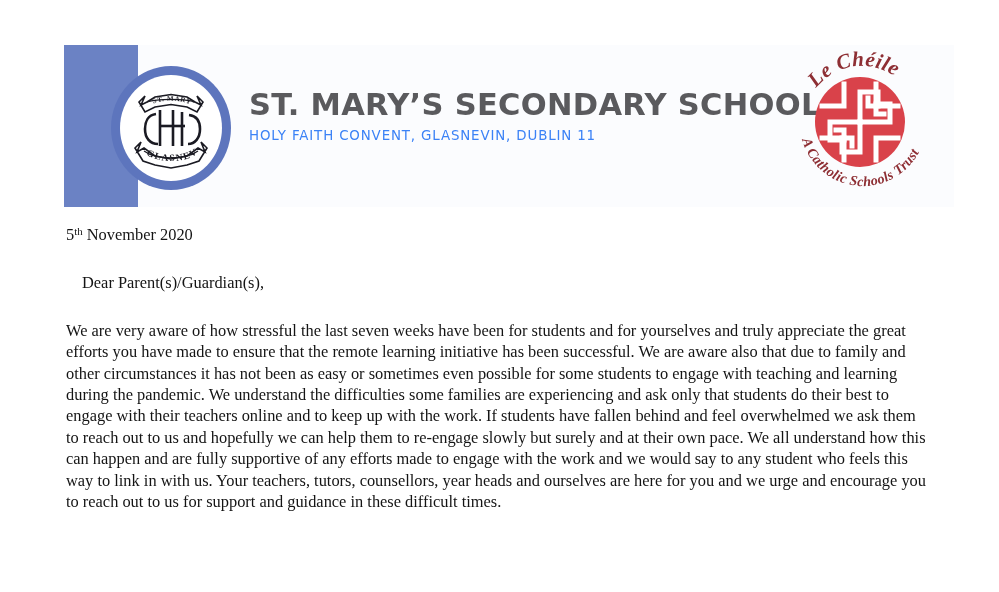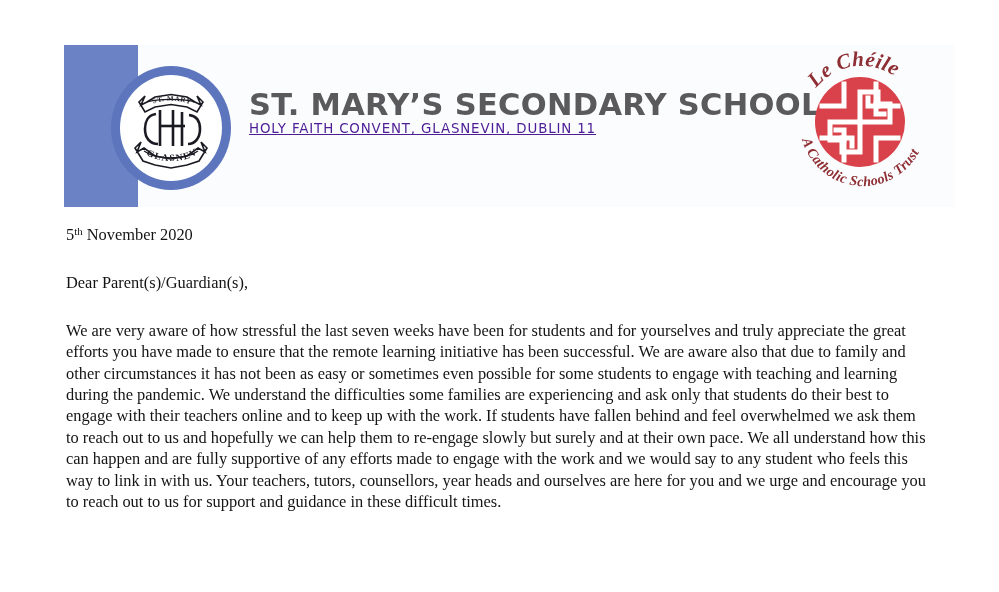--- a/index.html
+++ b/index.html
@@ -70,26 +70,26 @@
   #school-name {
     font-family: "DejaVu Sans", "Liberation Sans", sans-serif;
     font-weight: bold;
     font-size: 30.5px;
     letter-spacing: 0.3px;
     color: #5a5a5d;
     line-height: 1.06;
     white-space: nowrap;
   }
   #school-address {
+    margin-top: 7px;
     font-family: "DejaVu Sans", "Liberation Sans", sans-serif;
     font-size: 13.4px;
     letter-spacing: 0.85px;
-    color: #4c1d95;
+    color: #3b82f6;
     white-space: nowrap;
-    text-decoration: underline;
   }
 
   
   #trust-logo {
     position: absolute;
     left: 722px;
     top: 3px;
     width: 150px;
     height: 148px;
   }
@@ -108,21 +108,21 @@
   }
   #letter-body .line-date {
     margin: 0 0 27px 0;
   }
   #letter-body .line-date sup {
     font-size: 0.66em;
     vertical-align: 0.48em;
     line-height: 0;
   }
   #letter-body .salutation {
-    margin: 0 0 26px 0;
+    margin: 0 0 26px 16px;
   }
   #letter-body p.para {
     margin: 0 0 21px 0;
   }
   #letter-body p.para:last-child { margin-bottom: 12px; }
 </style>
 </head>
 <body>
 
 <div id="letterhead">

